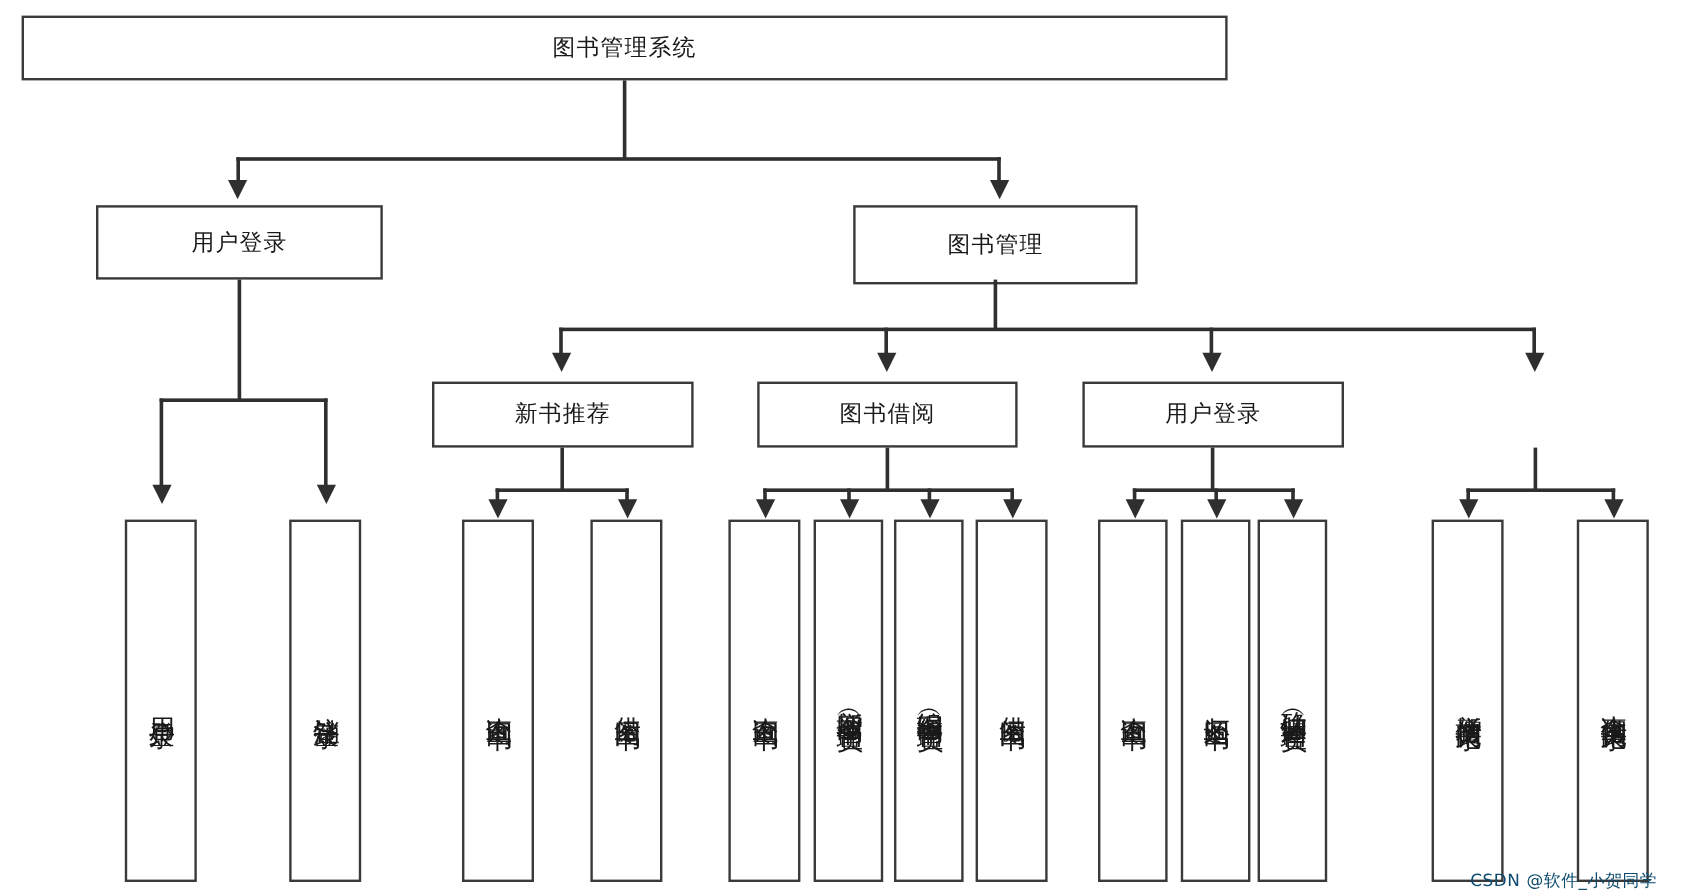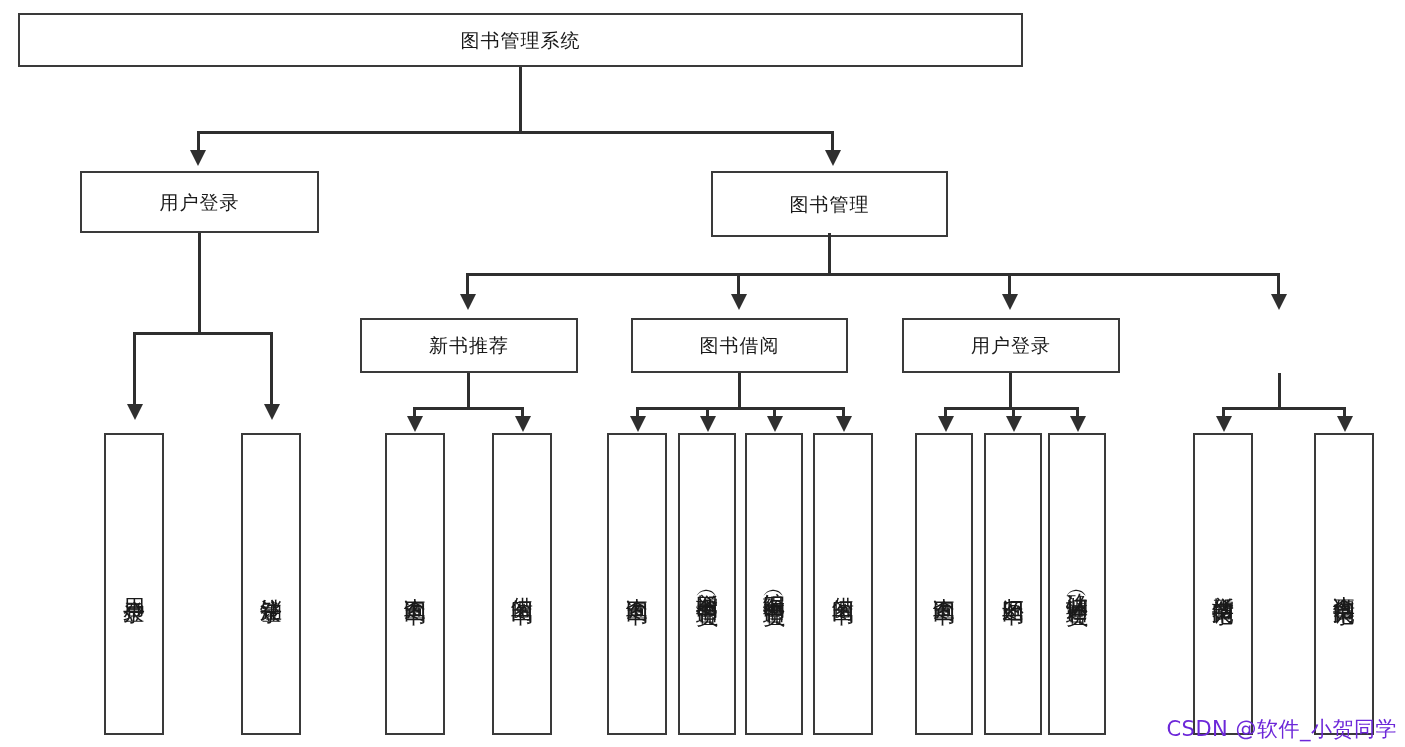--- a/index.html
+++ b/index.html
@@ -58,24 +58,24 @@
   .arrow {
     position: absolute;
     width: 0;
     height: 0;
     border-left: 8px solid transparent;
     border-right: 8px solid transparent;
     border-top: 16px solid #2f2f2f;
   }
   #watermark {
     position: absolute;
-    right: 8px;
+    right: 24px;
     bottom: 4px;
-    font-size: 21px;
-    color: #6d28d9;
+    font-size: 14px;
+    color: #0c4a6e;
     letter-spacing: 0.5px;
     white-space: nowrap;
     font-family: "DejaVu Sans", "Liberation Sans", sans-serif;
   }
 </style>
 </head>
 <body>
 
 <div id="canvas">
 

